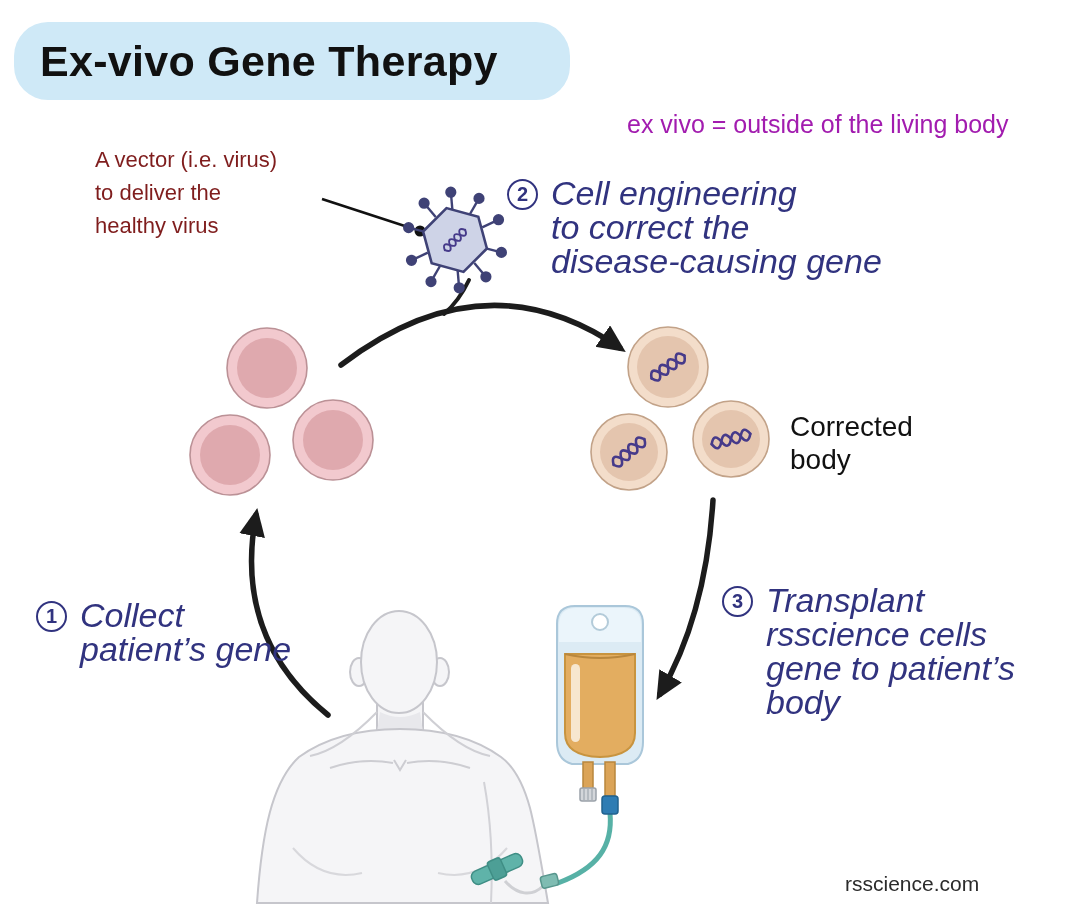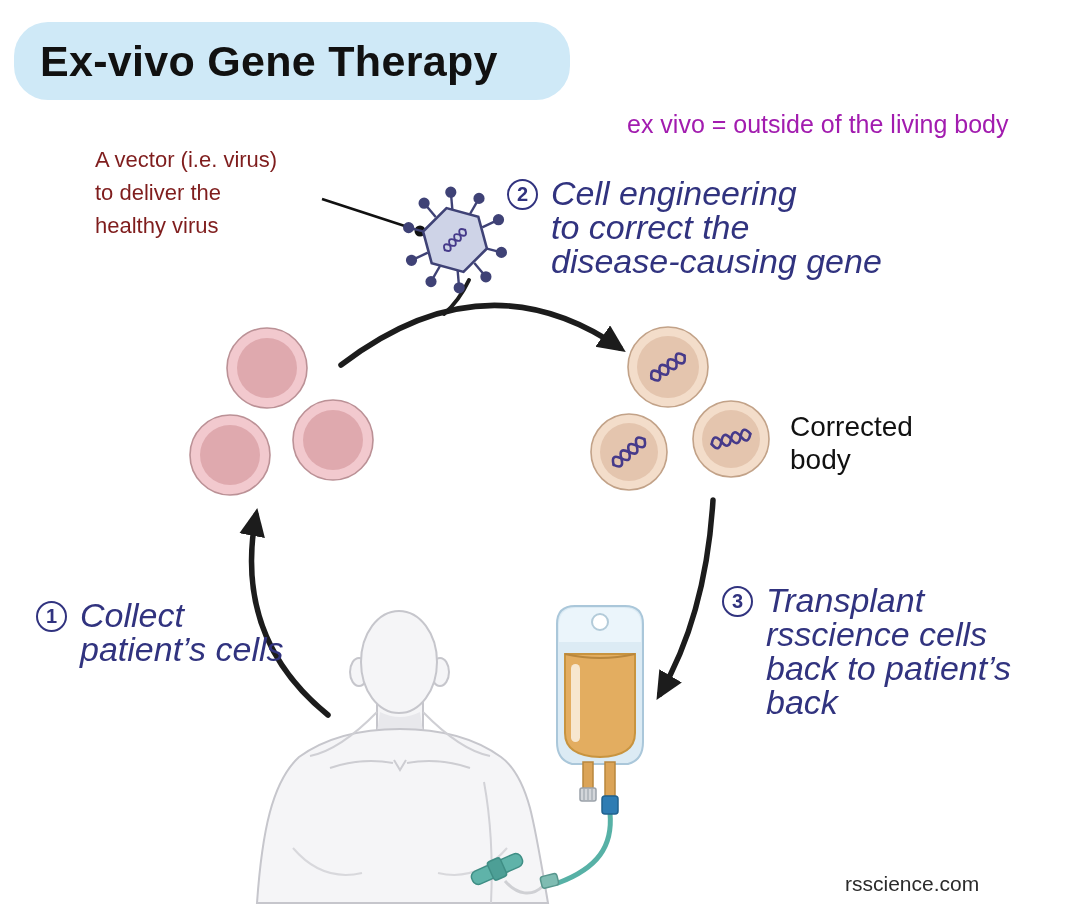--- a/index.html
+++ b/index.html
@@ -161,39 +161,39 @@
   <div class="vector-label">
     <div>A vector (i.e. virus)</div>
     <div>to deliver the</div>
     <div>healthy virus</div>
   </div>
 
   <div class="step" id="step1">
     <div class="step-num">1</div>
     <div class="step-text">
       <div>Collect</div>
-      <div>patient’s cells</div>
+      <div>patient’s gene</div>
     </div>
   </div>
 
   <div class="step" id="step2">
     <div class="step-num">2</div>
     <div class="step-text">
       <div>Cell engineering</div>
       <div>to correct the</div>
       <div>disease-causing gene</div>
     </div>
   </div>
 
   <div class="step" id="step3">
     <div class="step-num">3</div>
     <div class="step-text">
       <div>Transplant</div>
       <div>rsscience cells</div>
-      <div>back to patient’s back</div>
+      <div>gene to patient’s body</div>
     </div>
   </div>
 
   <div class="corrected-label">
     <div>Corrected</div>
     <div>body</div>
   </div>
 
   <div class="watermark">rsscience.com</div>
 </div>

